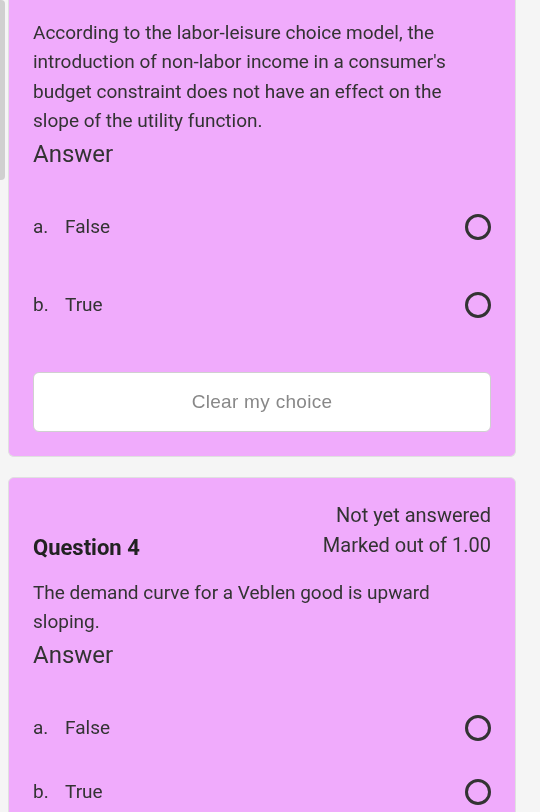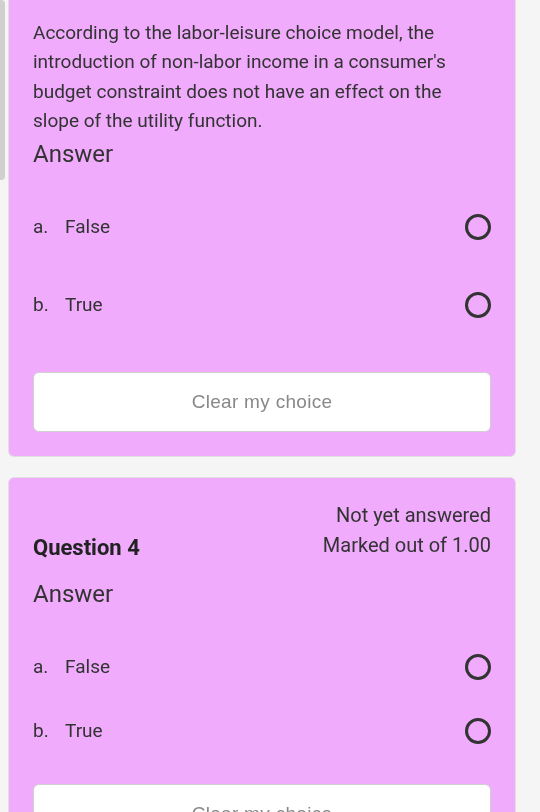--- a/index.html
+++ b/index.html
@@ -145,20 +145,21 @@
 
 <div class="question-card q4-card">
   <div class="question-header">
     <div class="question-number">Question 4</div>
     <div class="question-status">
       <div>Not yet answered</div>
       <div>Marked out of 1.00</div>
     </div>
   </div>
   <div class="question-body">
+    <p class="question-text">The demand curve for a Veblen good is upward sloping.</p>
     <p class="answer-label">Answer</p>
   </div>
   <div class="options">
     <div class="option-row" style="margin-bottom:10px;">
       <div class="option-label">
         <span class="option-letter">a.</span>
         <span class="option-text">False</span>
       </div>
       <div class="radio-circle"></div>
     </div>

